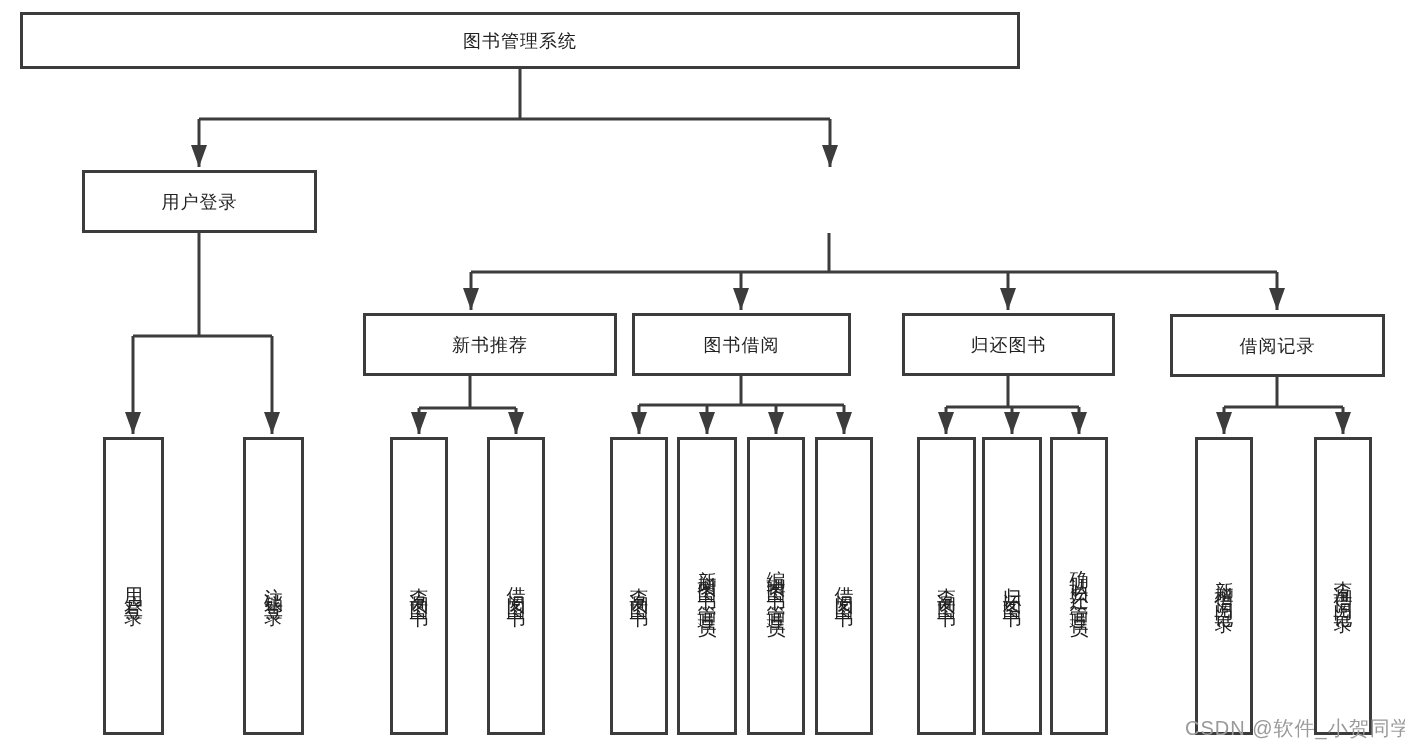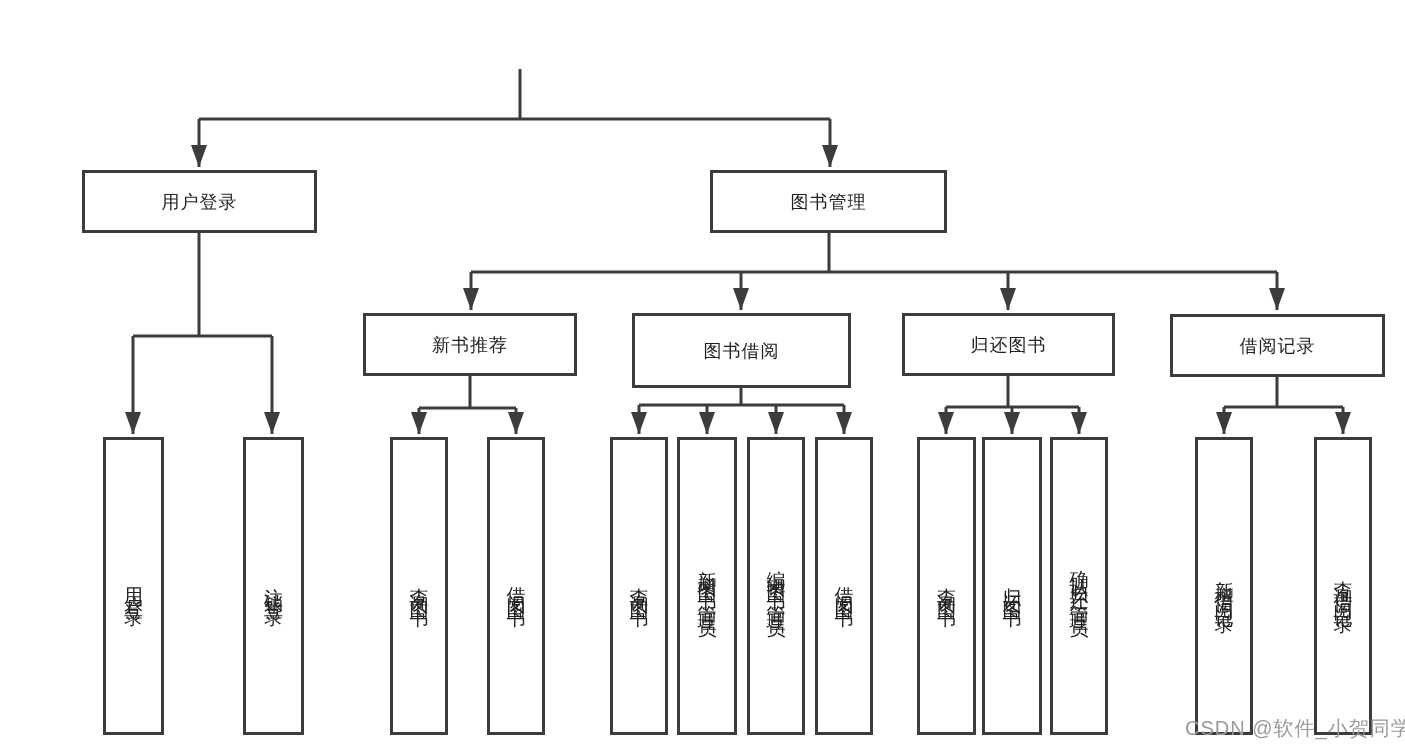--- a/index.html
+++ b/index.html
@@ -89,26 +89,26 @@
     <line class="wire" marker-end="url(#arr)" x1="844" y1="405" x2="844" y2="434"></line>
 
     <line class="wire" marker-end="url(#arr)" x1="946" y1="407" x2="946" y2="434"></line>
     <line class="wire" marker-end="url(#arr)" x1="1012" y1="407" x2="1012" y2="434"></line>
     <line class="wire" marker-end="url(#arr)" x1="1079" y1="407" x2="1079" y2="434"></line>
 
     <line class="wire" marker-end="url(#arr)" x1="1224" y1="407" x2="1224" y2="434"></line>
     <line class="wire" marker-end="url(#arr)" x1="1343" y1="407" x2="1343" y2="434"></line>
   </svg>
 
+  <div class="box h" style="left:20px;top:12px;width:1000px;height:57px">图书管理系统</div>
 
   <div class="box h" style="left:82px;top:170px;width:235px;height:63px">用户登录</div>
-  <div class="box h" style="left:710px;top:170px;width:237px;height:63px">图书管理</div>
 
-  <div class="box h" style="left:363px;top:313px;width:214px;height:63px">新书推荐</div>
-  <div class="box h" style="left:632px;top:313px;width:219px;height:75px">图书借阅</div>
+  <div class="box h" style="left:363px;top:313px;width:254px;height:63px">新书推荐</div>
+  <div class="box h" style="left:632px;top:313px;width:219px;height:63px">图书借阅</div>
   <div class="box h" style="left:902px;top:313px;width:213px;height:63px">归还图书</div>
   <div class="box h" style="left:1170px;top:314px;width:215px;height:63px">借阅记录</div>
 
   <div class="box v" style="left:103px;top:437px;width:61px;height:298px">用户登录</div>
   <div class="box v" style="left:243px;top:437px;width:61px;height:298px">注销登录</div>
 
   <div class="box v" style="left:390px;top:437px;width:58px;height:298px">查询图书</div>
   <div class="box v" style="left:487px;top:437px;width:58px;height:298px">借阅图书</div>
 
   <div class="box v" style="left:610px;top:437px;width:58px;height:298px">查询图书</div>

